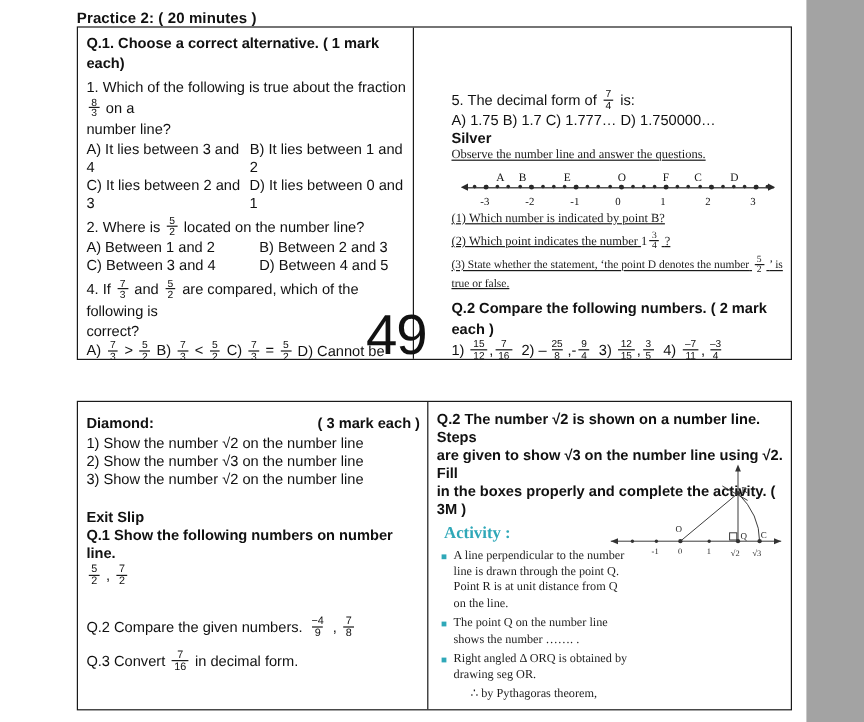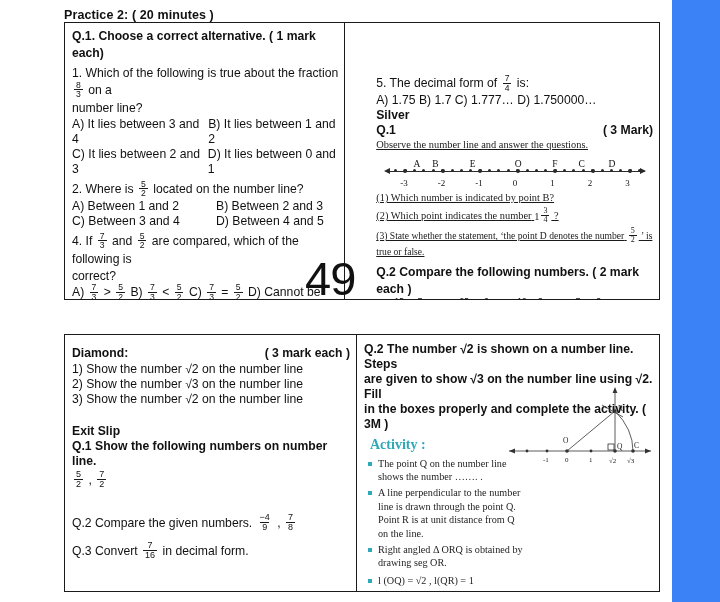--- a/index.html
+++ b/index.html
@@ -6,21 +6,21 @@
   body{
     width:720px;height:602px;
     background:#ffffff;
     font-family:"Liberation Sans", sans-serif;
     color:#111;
     overflow:hidden;
     position:relative;
   }
   .page{
     position:absolute;left:0;top:0;width:720px;height:602px;
-    background:#3b82f6;
+    background:#a3a3a3;
   }
   .sheet{
     position:absolute;left:0;top:0;width:672px;height:602px;
     background:#ffffff;
   }
   .worksheet-title{
     position:absolute;left:64px;top:8px;
     font-size:12.5px;font-weight:bold;letter-spacing:.1px;
   }
   
@@ -212,24 +212,20 @@
         <span>5. The decimal form of</span>
         <span class="frac">
           <span class="n">7</span>
           <span class="d">4</span>
         </span>
         <span>is:</span>
       </div>
       <div class="tight">A) 1.75     B) 1.7     C) 1.777…     D) 1.750000…</div>
 
       <div class="b tight">Silver</div>
-      <div class="b tight" style="display:flex;justify-content:space-between;">
-        <span>Q.1</span>
-        <span>( 3 Mark)</span>
-      </div>
       <div class="ser">Observe the number line and answer the questions.</div>
 
       <div class="nl-wrap">
         <div class="nl-axis"></div>
         <div class="nl-arrow l"></div>
         <div class="nl-arrow r"></div>
         <div id="nl-marks">
             <div class="nl-dot" style="left: 18.125px;"></div>
             <div class="nl-dot" style="left: 27.5px;"></div>
             <div class="nl-dot" style="left: 36.875px;"></div>
@@ -386,25 +382,25 @@
     <div class="col right q">
       <div class="b tight">Q.2 The number √2 is shown on a number line. Steps</div>
       <div class="b tight">are given to show √3 on the number line using √2. Fill</div>
       <div class="b tight">in the boxes properly and complete the activity. ( 3M )</div>
 
       <div class="act-title" style="margin-top:5px;padding-left:6px;">Activity :</div>
 
       <div style="width:160px;">
         <div class="bul">
           <span class="sq"></span>
-          <span class="tx">The point Q on the number line shows the number ……. .</span>
+          <span class="tx">A line perpendicular to the number line is drawn through the point Q. Point R is at unit distance from Q on the line.</span>
         </div>
         <div class="bul">
           <span class="sq"></span>
-          <span class="tx">A line perpendicular to the number line is drawn through the point Q. Point R is at unit distance from Q on the line.</span>
+          <span class="tx">The point Q on the number line shows the number ……. .</span>
         </div>
         <div class="bul">
           <span class="sq"></span>
           <span class="tx">Right angled Δ ORQ is obtained by drawing seg OR.</span>
         </div>
       </div>
 
       <div class="geo">
         <svg width="150" height="92" viewBox="0 0 150 92">
           <g stroke="#333" fill="none" stroke-width="0.8">
@@ -434,26 +430,18 @@
             <text x="129" y="65">C</text>
             <text x="38" y="79" font-size="7">-1</text>
             <text x="60" y="79" font-size="7">0</text>
             <text x="84" y="79" font-size="7">1</text>
             <text x="104" y="80" font-size="7">√2</text>
             <text x="122" y="80" font-size="7">√3</text>
           </g>
         </svg>
       </div>
 
-      <div class="bul" style="margin-top:4px;">
-        <span class="sq"></span>
-        <span class="tx">
-          <span>l (OQ) =</span>
-          <span class="sqrt">√2</span>
-          <span>,   l(QR) = 1</span>
-        </span>
-      </div>
 
       <div class="eqline" style="padding-left:28px;">∴ by Pythagoras theorem,</div>
 
     </div>
   </div>
 </div>
 
 </body></html>

